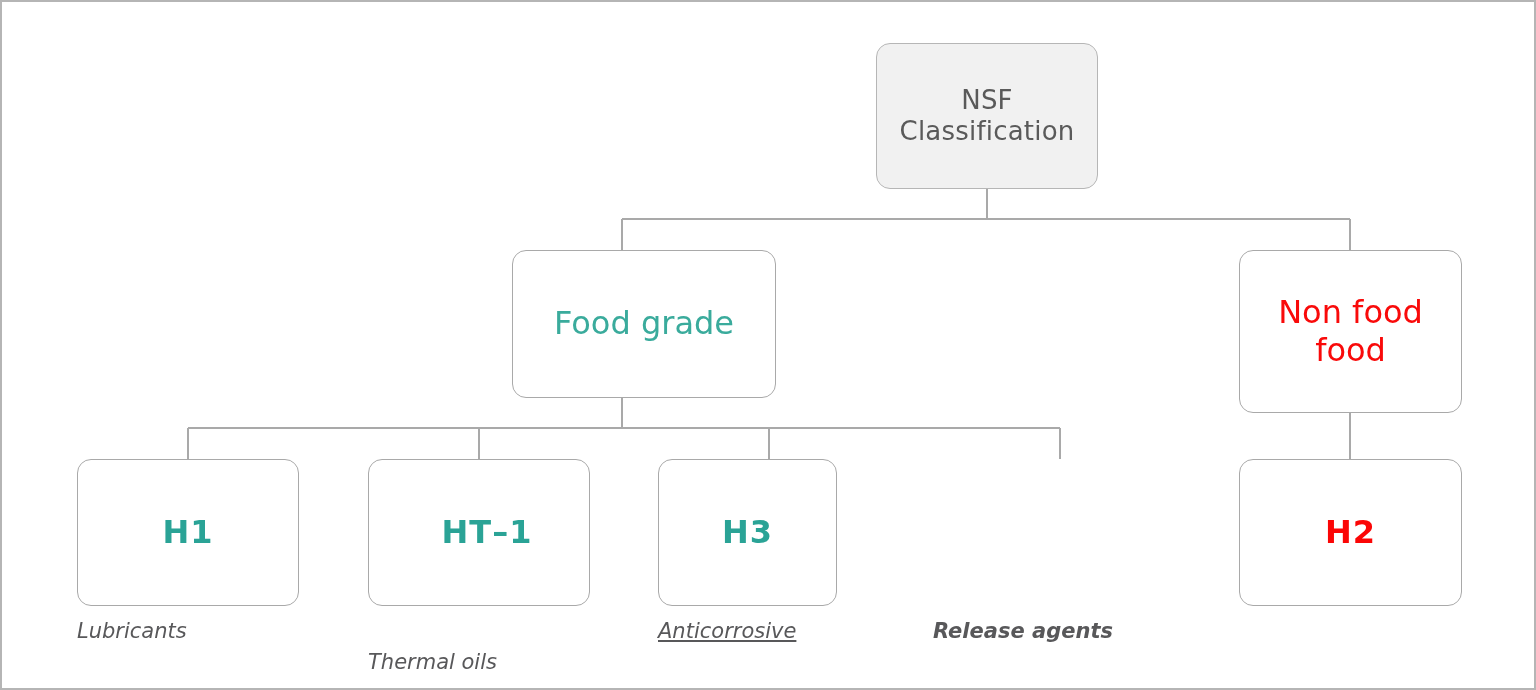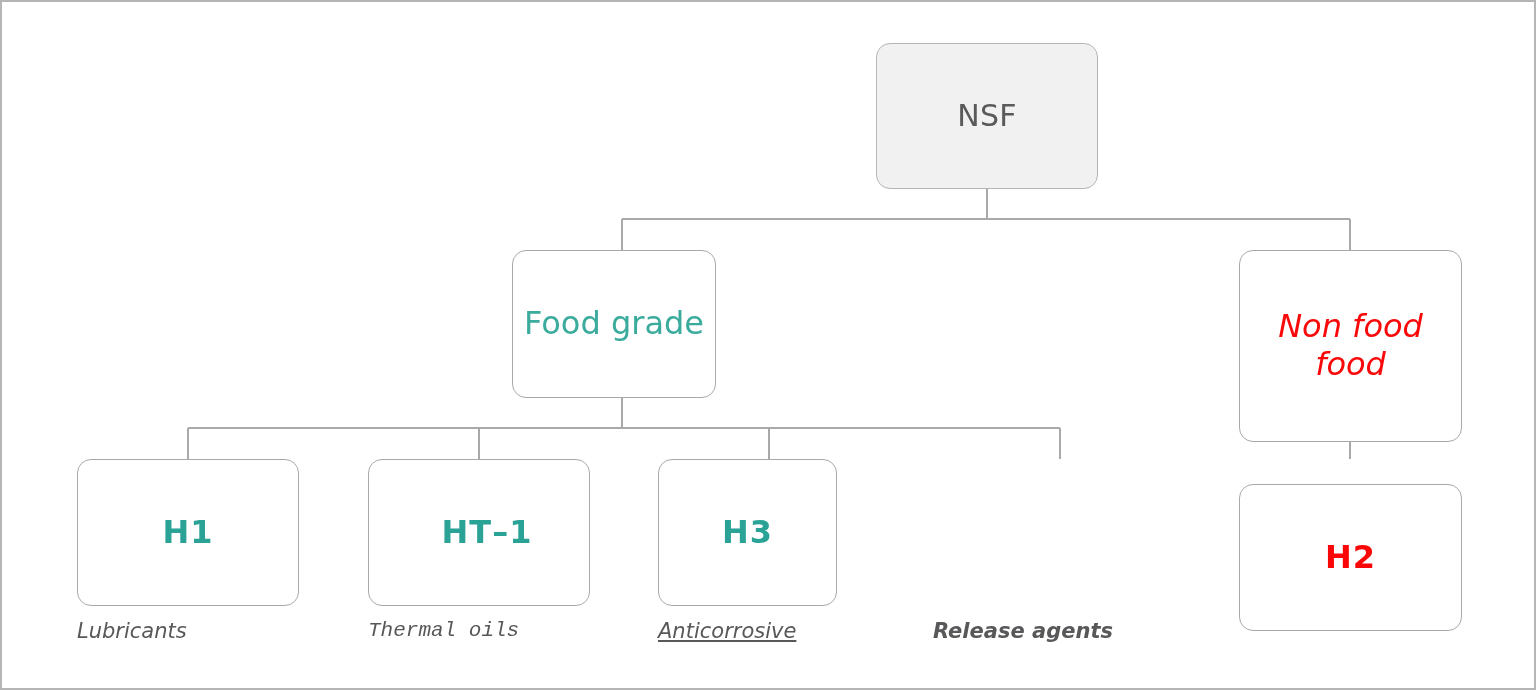--- a/index.html
+++ b/index.html
@@ -36,37 +36,37 @@
     display: flex;
     align-items: center;
     justify-content: center;
     text-align: center;
     line-height: 1.18;
   }
   .node-root {
     background: #f1f1f1;
     border-color: #b6b6b6;
     color: #5a5a5a;
-    font-size: 30px;
+    font-size: 26px;
     font-weight: 400;
     letter-spacing: .2px;
   }
   .node-branch {
     font-size: 32px;
     font-weight: 400;
   }
   .node-branch.teal { color: #3aab9c; }
   .node-branch.red  { color: #f90a0a; }
   .node-leaf {
     font-size: 32px;
     font-weight: 700;
     letter-spacing: 1px;
   }
   .node-leaf.teal { color: #2aa396; }
-  .node-leaf.red  { color: #fb0606; margin-top: 25px; }
+  .node-leaf.red  { color: #fb0606; }
   .caption {
     position: absolute;
     font-size: 21px;
     font-style: italic;
     color: #58585a;
     text-align: left;
     white-space: nowrap;
   }
   .node-text { display: block; width: 100%; }
 </style>
@@ -92,40 +92,40 @@
       <path d="M 186 426 L 186 457"></path>
       <path d="M 477 426 L 477 457"></path>
       <path d="M 767 426 L 767 457"></path>
       <path d="M 1058 426 L 1058 457"></path>
 
       <path d="M 1348 397 L 1348 457"></path>
     </g>
   </svg>
 
   <div class="node node-root" style="left:874px; top:41px; width:222px; height:146px;">
-    <span class="node-text"><span>NSF</span><br></span>
+    <span class="node-text"><span>NSF</span><br><span>Classification</span></span>
   </div>
 
-  <div class="node node-branch teal" style="left:510px; top:248px; width:204px; height:148px;">
+  <div class="node node-branch teal" style="left:510px; top:248px; width:264px; height:148px;">
     <span class="node-text">Food grade</span>
   </div>
 
-  <div class="node node-branch red" style="left:1237px; top:248px; width:223px; height:192px;font-style:italic;">
+  <div class="node node-branch red" style="left:1237px; top:248px; width:223px; height:163px;">
     <span class="node-text"><span>Non food</span><br><span>food</span></span>
   </div>
 
   <div class="node node-leaf teal" style="left:75px; top:457px; width:222px; height:147px;">
     <span class="node-text">H1</span>
   </div>
   <div class="caption" style="left:75px; top:617px; width:222px;">Lubricants</div>
 
   <div class="node node-leaf teal" style="left:366px; top:457px; width:222px; height:147px;padding-left:16px;">
     <span class="node-text">HT–1</span>
   </div>
-  <div class="caption" style="left:366px; top:617px; width:222px;font-family:Liberation Mono, monospace;">Thermal oils</div>
+  <div class="caption" style="left:366px; top:648px; width:222px;">Thermal oils</div>
 
   <div class="node node-leaf teal" style="left:656px; top:457px; width:179px; height:147px;">
     <span class="node-text">H3</span>
   </div>
   <div class="caption" style="left:656px; top:617px; width:222px;text-decoration:underline;">Anticorrosive</div>
 
   <div class="caption" style="left:931px; top:617px; width:222px;font-weight:bold;">Release agents</div>
 
   <div class="node node-leaf red" style="left:1237px; top:457px; width:223px; height:147px;">
     <span class="node-text">H2</span>

